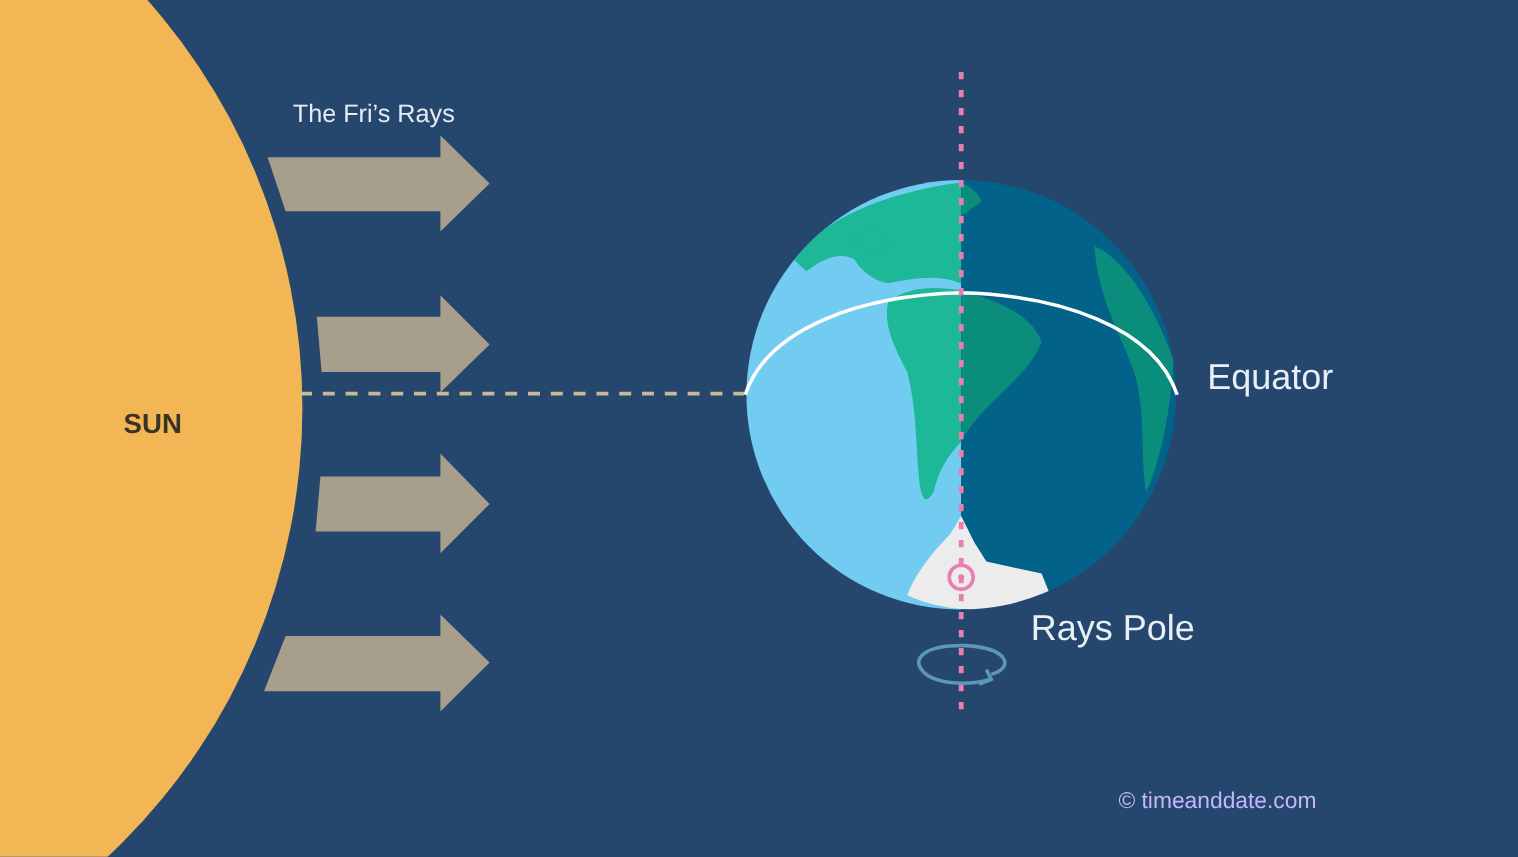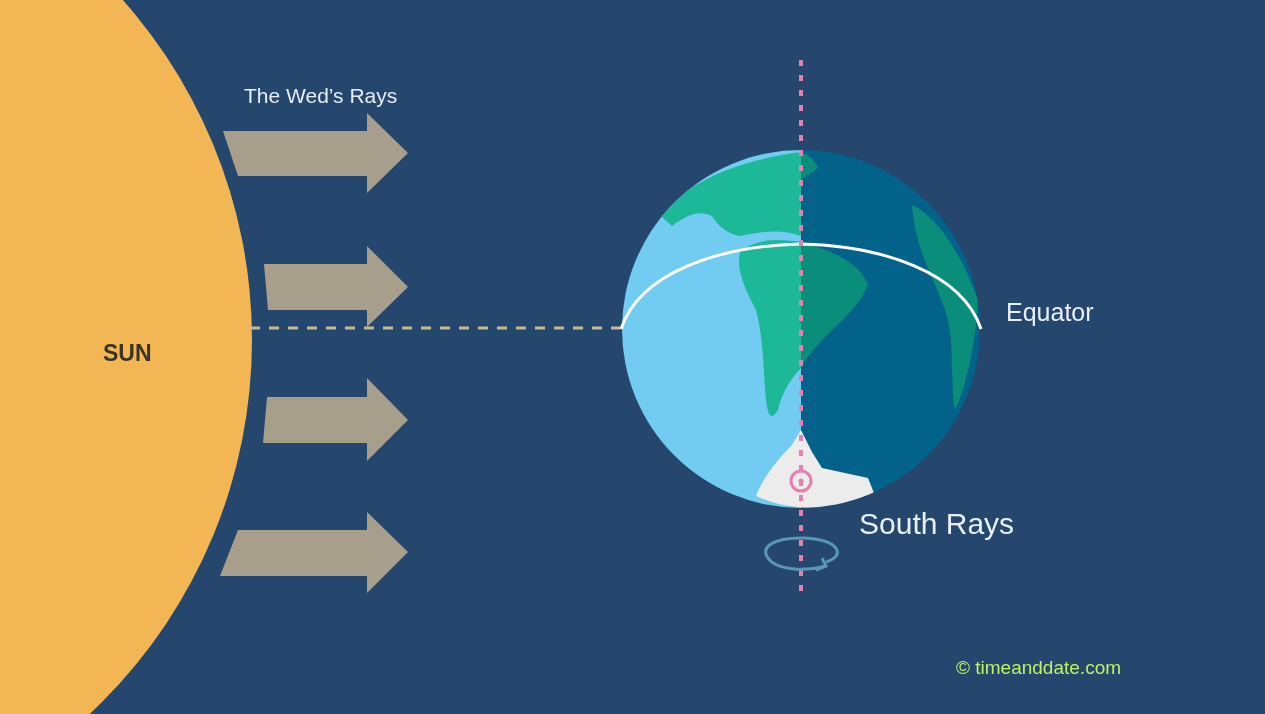--- a/index.html
+++ b/index.html
@@ -2,23 +2,23 @@
 <html><head>
 <meta charset="utf-8">
 <style>
   html, body { margin: 0; padding: 0; }
   body { width: 1265px; height: 714px; overflow: hidden; background: #25466d; font-family: "Liberation Sans", "DejaVu Sans", sans-serif; }
   .stage { position: relative; width: 1265px; height: 714px; }
   svg.scene { position: absolute; left: 0; top: 0; }
   .label { position: absolute; white-space: nowrap; }
   .sun-label { left: 68px; top: 340px; font-size: 23px; font-weight: bold; color: #3a3326; margin-left: 35px; }
   .rays-label { left: 244px; top: 84px; font-size: 21px; color: #e4ecf4; }
-  .equator-label { left: 1006px; top: 298px; font-size: 25px; color: #e8eff7; }
+  .equator-label { left: 1006px; top: 298px; font-size: 30px; color: #e8eff7; }
   .pole-label { left: 859px; top: 507px; font-size: 30px; color: #e8eff7; }
-  .copyright { left: 956px; top: 657px; font-size: 19px; color: #bef264; }
+  .copyright { left: 932px; top: 657px; font-size: 19px; color: #c4b5fd; }
 </style>
 </head>
 <body>
 
 <div class="stage">
   <svg class="scene" width="1265" height="714" viewBox="0 0 1265 714">
 
     <circle cx="-260" cy="340" r="512" fill="#f2b654"></circle>
 
     <g fill="#a79e8c">
@@ -67,17 +67,17 @@
     <circle cx="801" cy="481" r="10" fill="none" stroke="#e97fb0" stroke-width="3"></circle>
     <circle cx="801" cy="481" r="2.5" fill="#e97fb0"></circle>
 
     <g fill="none" stroke="#5b97b8" stroke-width="3">
       <path d="M826,562 C846,556 840,540 805,538 C772,537 760,548 768,558 C776,570 805,572 826,566"></path>
       <polyline points="816,570 826,566 822,558"></polyline>
     </g>
   </svg>
 
   <div class="label sun-label">SUN</div>
-  <div class="label rays-label">The Wed’s Rays</div>
+  <div class="label rays-label">The Fri’s Rays</div>
   <div class="label equator-label">Equator</div>
-  <div class="label pole-label">South Rays</div>
+  <div class="label pole-label">Rays Pole</div>
   <div class="label copyright">© timeanddate.com</div>
 </div>
 
 </body></html>

